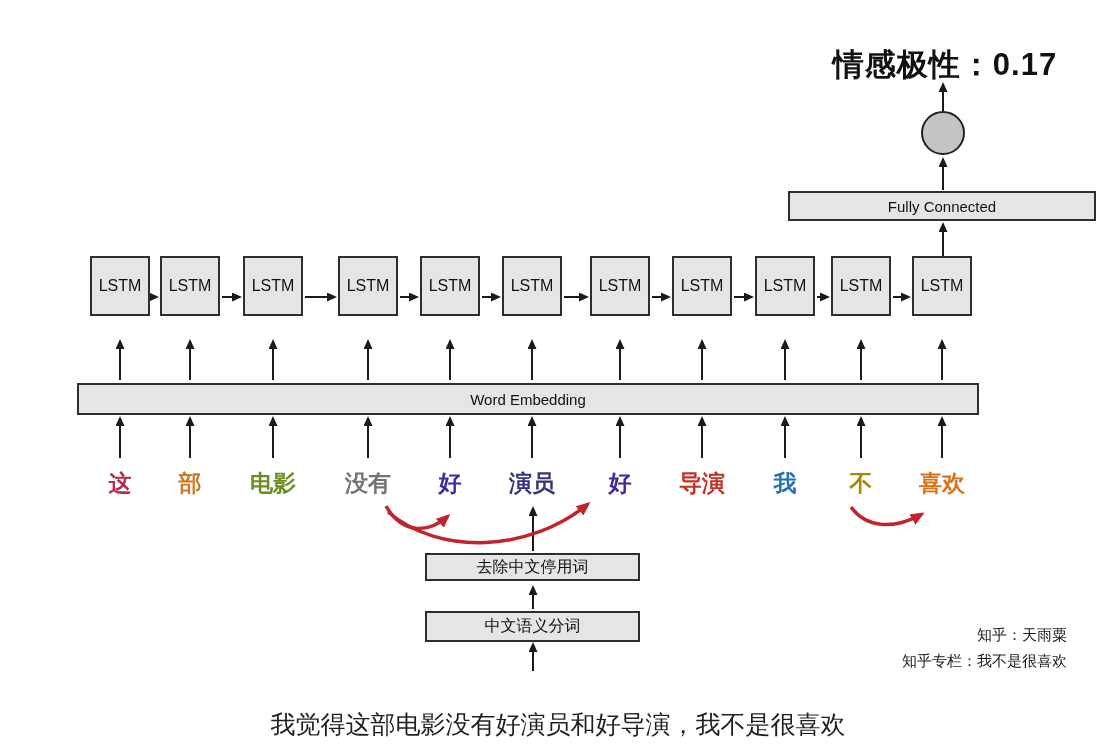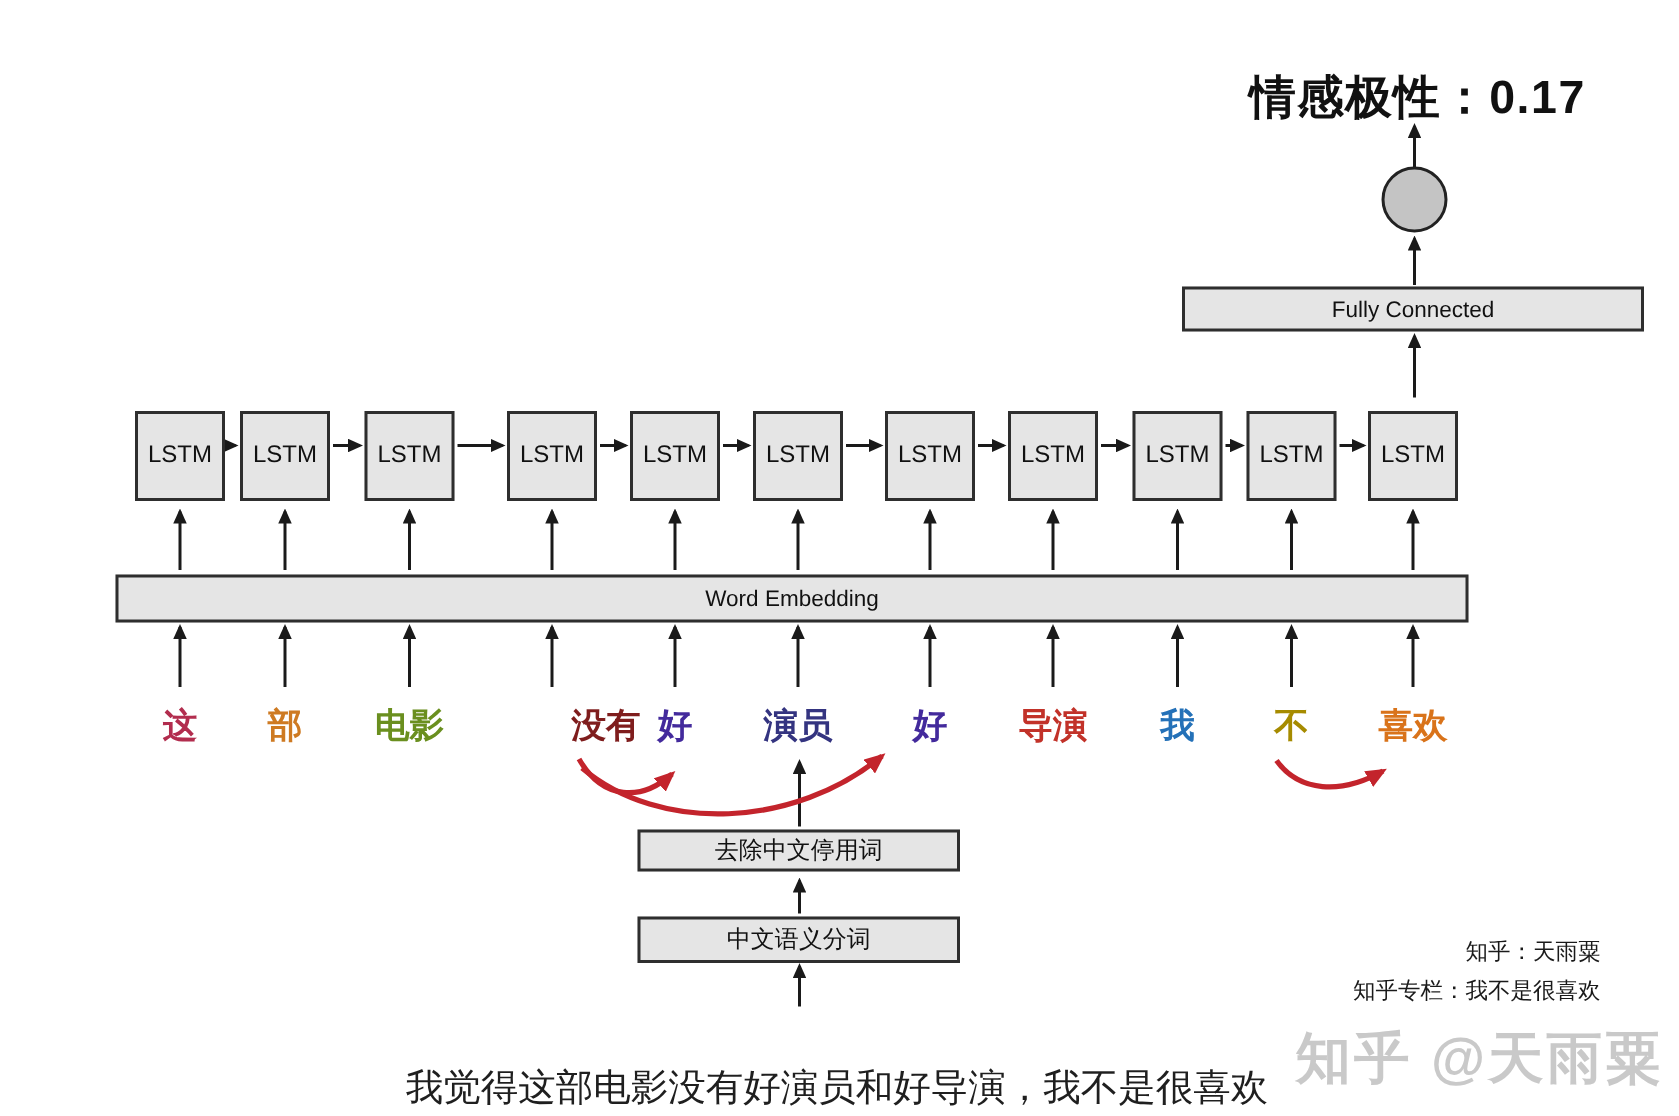--- a/index.html
+++ b/index.html
@@ -9,21 +9,21 @@
   .diagram-title{position:absolute;left:945px;top:28px;transform:translateX(-50%);
     font-size:31px;font-weight:600;color:#111;white-space:nowrap;letter-spacing:1px;margin-top:16px;}
   .output-node{position:absolute;left:921px;top:111px;width:44px;height:44px;border-radius:50%;
     background:#c4c4c4;border:2px solid #222;box-sizing:border-box;}
   .gbox{position:absolute;box-sizing:border-box;background:#e5e5e5;border:2px solid #2e2e2e;
     display:flex;align-items:center;justify-content:center;color:#111;}
   .fc-box{left:788px;top:191px;width:308px;height:30px;font-size:15px;}
   .embed-box{left:77px;top:383px;width:902px;height:32px;font-size:15px;}
   .stop-box{left:425px;top:553px;width:215px;height:28px;font-size:16px;}
   .seg-box{left:425px;top:611px;width:215px;height:31px;font-size:16px;}
-  .lstm-box{width:60px;height:60px;font-size:16px;top:274px;}
+  .lstm-box{width:60px;height:60px;font-size:16px;top:256px;}
   .input-word{position:absolute;top:468px;transform:translateX(-50%);font-size:23px;
     font-weight:700;white-space:nowrap;}
   .sentence{position:absolute;left:558px;top:708px;transform:translateX(-50%);
     font-size:25px;color:#1f1f1f;white-space:nowrap;}
   .attribution{position:absolute;right:52px;top:622px;text-align:right;font-size:15px;
     color:#1a1a1a;line-height:26px;}
   .watermark{position:absolute;right:10px;top:681px;font-size:37px;font-weight:600;
     color:#c9c9c9;text-shadow:2px 2px 0 #ffffff;letter-spacing:2px;white-space:nowrap;}
 </style>
 </head>
@@ -110,21 +110,21 @@
     </div>
 
   <div class="gbox embed-box">
     <span>Word Embedding</span>
   </div>
 
   <div id="word-row">
       <span class="input-word" style="left: 120px; color: rgb(178, 45, 78);">这</span>
       <span class="input-word" style="left: 190px; color: rgb(206, 122, 34);">部</span>
       <span class="input-word" style="left: 273px; color: rgb(106, 143, 31);">电影</span>
-      <span class="input-word" style="left: 368px; color: #7f1d1d; margin-left: 36px;">没有</span>
+      <span class="input-word" style="left: 368px; color: #737373;">没有</span>
       <span class="input-word" style="left: 450px; color: rgb(67, 42, 156);">好</span>
       <span class="input-word" style="left: 532px; color: rgb(52, 52, 128);">演员</span>
       <span class="input-word" style="left: 620px; color: rgb(67, 42, 156);">好</span>
       <span class="input-word" style="left: 702px; color: rgb(194, 50, 41);">导演</span>
       <span class="input-word" style="left: 785px; color: rgb(36, 113, 184);">我</span>
       <span class="input-word" style="left: 861px; color: rgb(166, 139, 0);">不</span>
       <span class="input-word" style="left: 942px; color: rgb(217, 115, 26);">喜欢</span>
     </div>
 
   <div class="gbox stop-box">
@@ -135,15 +135,14 @@
     <span>中文语义分词</span>
   </div>
 
   <div class="sentence">我觉得这部电影没有好演员和好导演，我不是很喜欢</div>
 
   <div class="attribution">
     <div>知乎：天雨粟</div>
     <div>知乎专栏：我不是很喜欢</div>
   </div>
 
-  <div class="watermark">知乎 @天雨粟</div>
 
 </div>
 
 </body></html>

